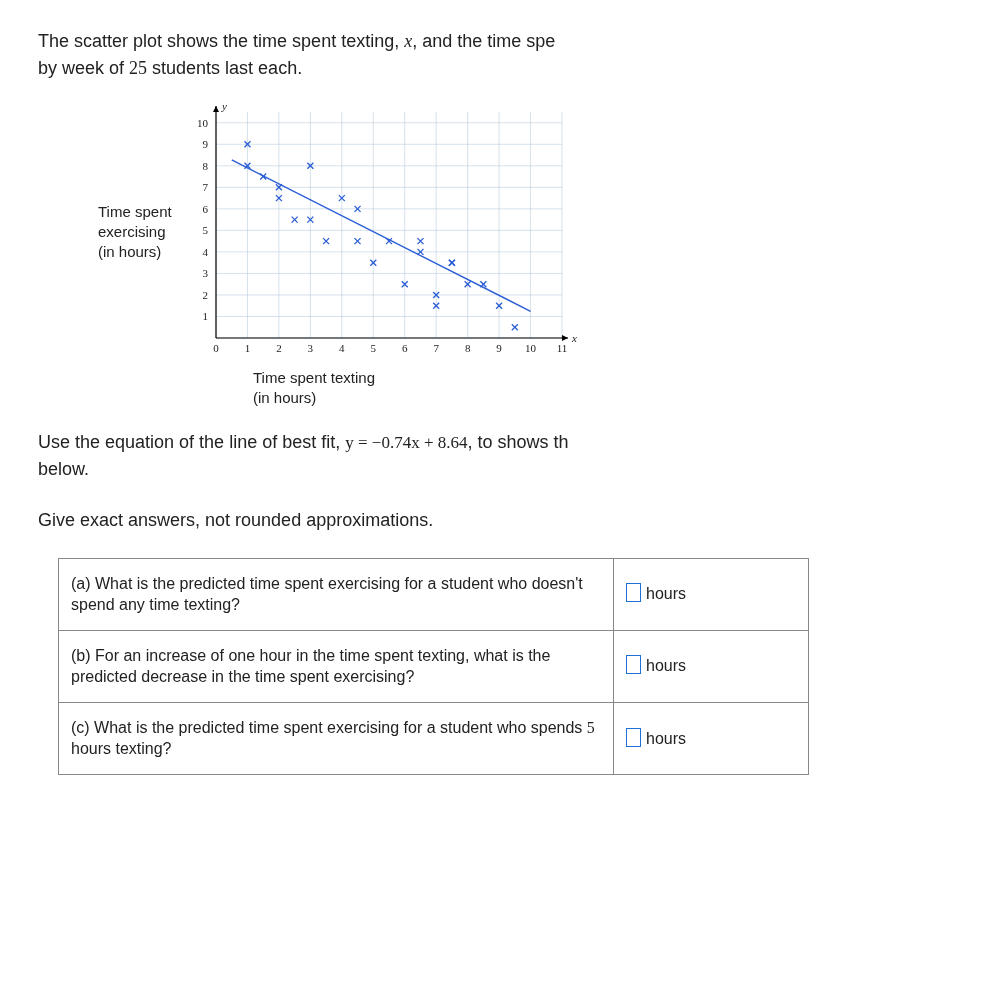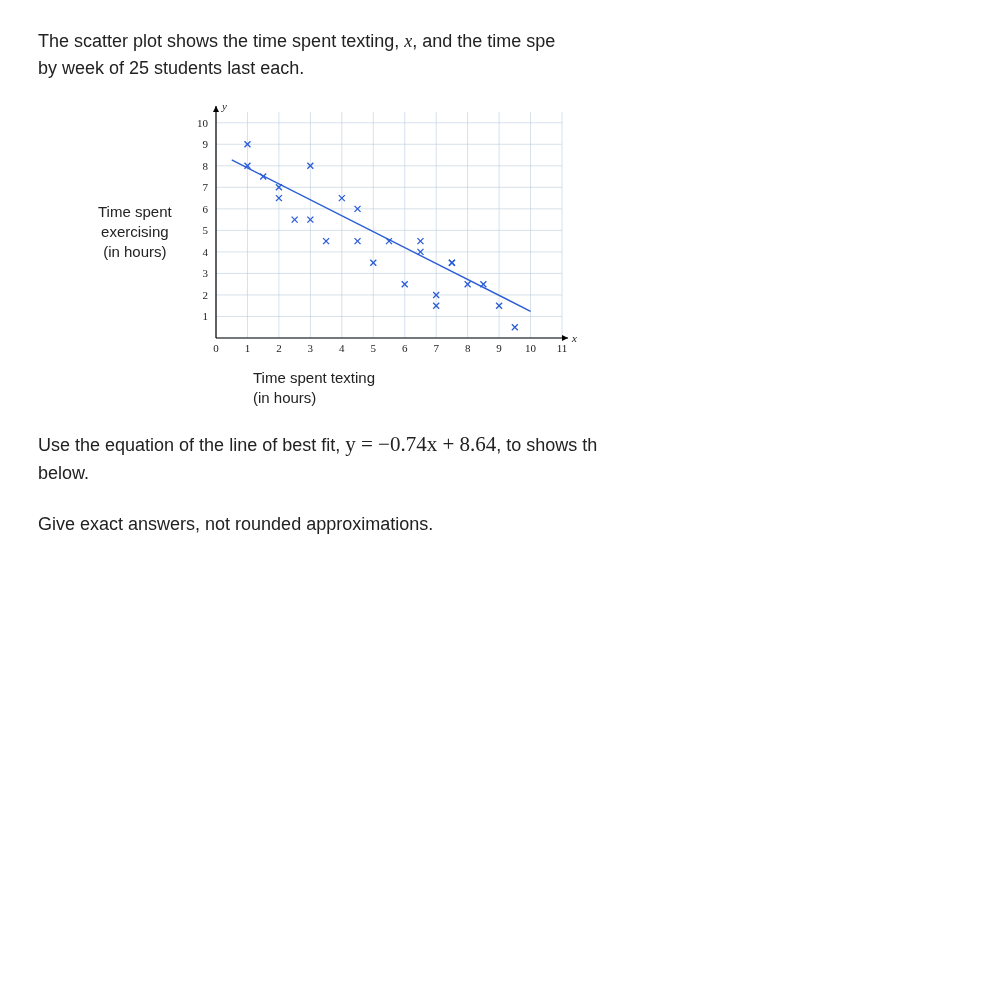--- a/index.html
+++ b/index.html
@@ -10,25 +10,25 @@
     padding: 28px 38px;
     width: 987px;
     box-sizing: border-box;
     background: #fff;
   }
   .intro {
     line-height: 1.5;
     margin-bottom: 20px;
   }
   .ital { font-style: italic; font-family: 'Times New Roman', serif; }
-  .num { font-family: Liberation Sans, sans-serif; }
+  .num { font-family: Liberation Serif, serif; }
   .chart-row { display: flex; align-items: center; margin: 10px 0 6px 60px; }
-  .ylabel { font-size: 15px; line-height: 1.35; text-align: center; margin-right: 10px; }
+  .ylabel { font-size: 15px; line-height: 1.35; text-align: left; margin-right: 10px; }
   .xlabel { font-size: 15px; margin: 4px 0 20px 215px; line-height:1.35; }
-  .eq { font-family: 'Times New Roman', serif; font-size: 21px; }
+  .eq { font-family: 'Times New Roman', serif; font-size: 17px; }
   .instruct { margin: 12px 0 24px; line-height:1.5; }
   table.q {
     border-collapse: collapse;
     margin-left: 20px;
   }
   table.q td {
     border: 1px solid #888;
     padding: 14px 12px;
     font-size: 16px;
     vertical-align: middle;
@@ -179,14 +179,34 @@
 
 <div class="instruct">
   <span>Use the equation of the line of best fit, </span><span class="eq">y = −0.74x + 8.64</span><span>, to shows th</span><br>
   <span>below.</span>
 </div>
 
 <div class="instruct">Give exact answers, not rounded approximations.</div>
 
 <table class="q">
   <tbody>
+      <tr>
+    <td class="qt">(a) What is the predicted time spent exercising for a student who doesn't spend any time texting?</td>
+    <td class="qa">
+      <span class="box"></span><span>hours</span>
+    </td>
+  </tr>
+  <tr>
+    <td class="qt">(b) For an increase of one hour in the time spent texting, what is the predicted decrease in the time spent exercising?</td>
+    <td class="qa">
+      <span class="box"></span><span>hours</span>
+    </td>
+  </tr>
+  <tr>
+    <td class="qt">
+      <span>(c) What is the predicted time spent exercising for a student who spends </span><span class="num">5</span><span> hours texting?</span>
+    </td>
+    <td class="qa">
+      <span class="box"></span><span>hours</span>
+    </td>
+  </tr>
 </tbody>
   </table>
 
 </body></html>

